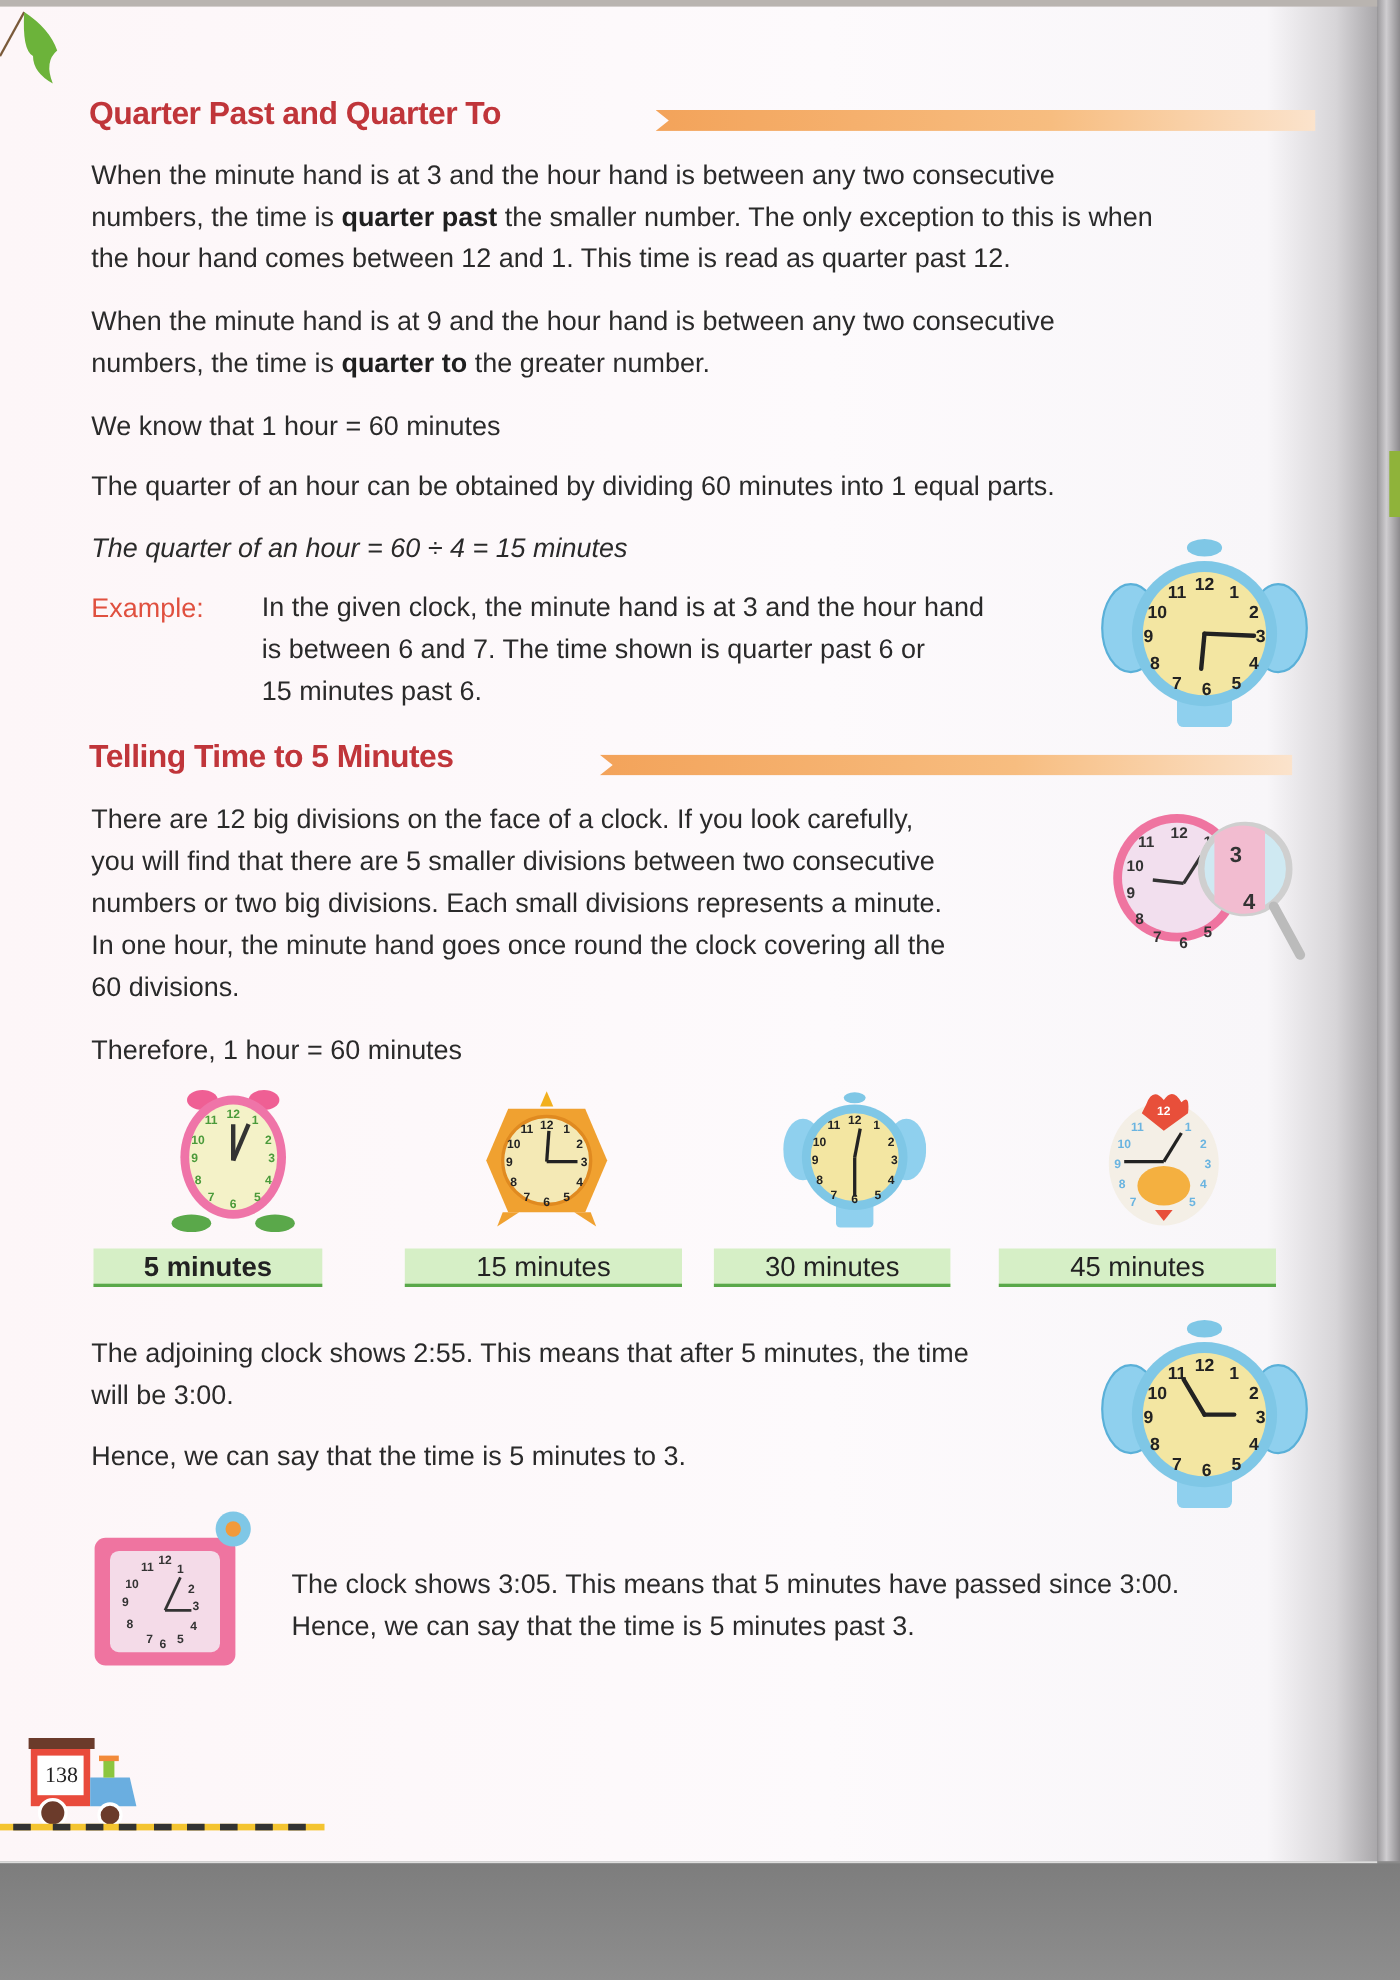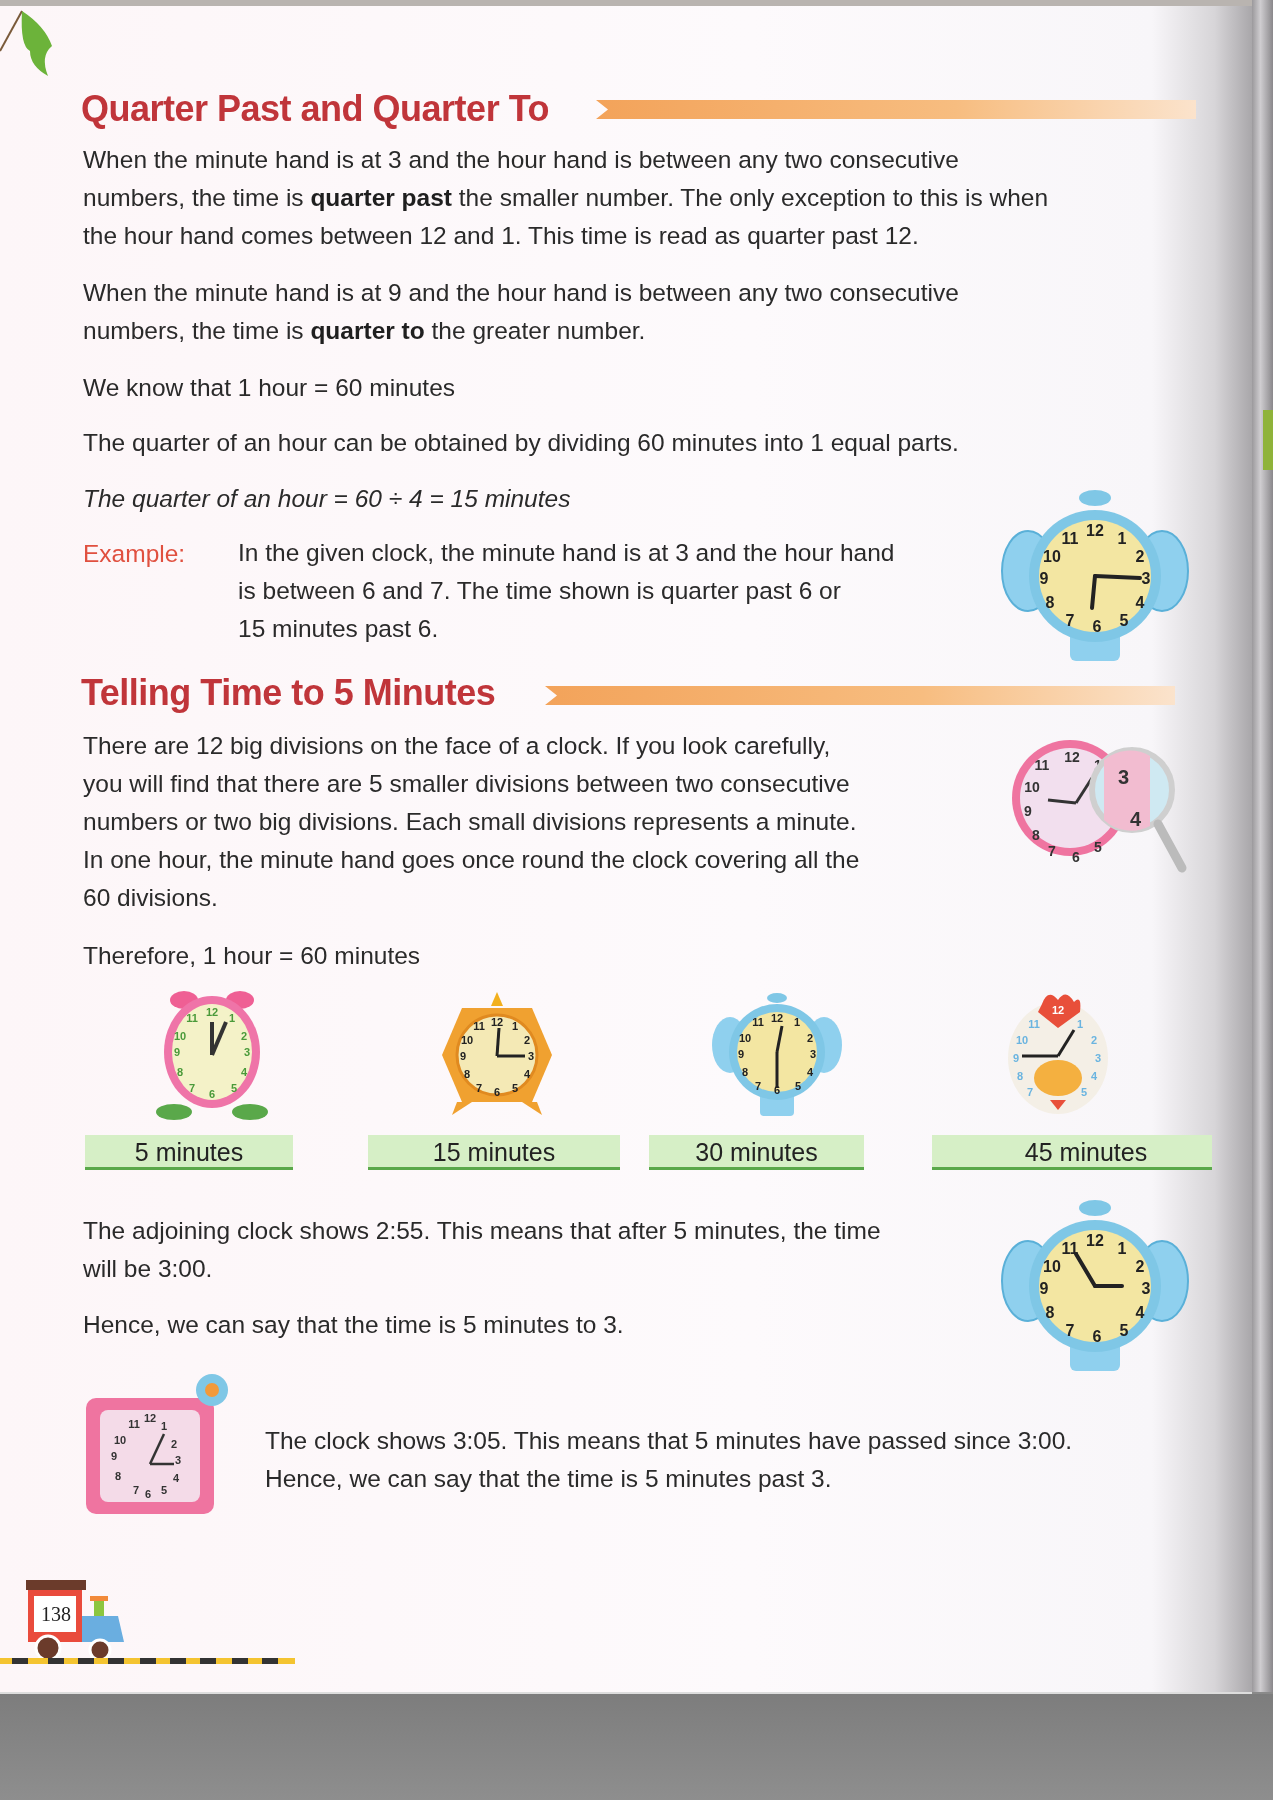--- a/index.html
+++ b/index.html
@@ -3,21 +3,21 @@
 <meta charset="utf-8">
 <style>
   html,body{margin:0;padding:0;}
   body{width:1273px;height:1800px;position:relative;overflow:hidden;background:#8a8a8a;font-family:"Liberation Sans",sans-serif;}
   .page{position:absolute;left:0;top:0;width:1252px;height:1692px;background:linear-gradient(90deg,#fdf6f8 0%,#fdfafc 60%,#f8f6f9 92%,#d7d5d8 97%,#a9a7aa 100%);border-bottom:2px solid #ddd;}
   .top-strip{position:absolute;left:0;top:0;width:1273px;height:6px;background:#b9b4b0;}
   .spine{position:absolute;right:0;top:0;width:21px;height:1692px;background:linear-gradient(90deg,#9b999c,#cfcdd0 40%,#8a888b);}
   .spine-tab{position:absolute;right:0;top:410px;width:10px;height:60px;background:#8fb33a;}
   .bottom{position:absolute;left:0;top:1694px;width:1273px;height:106px;background:linear-gradient(180deg,#7d7d7d,#8e8e8e);}
   .flag{position:absolute;left:0;top:6px;}
-  .h1{position:absolute;font-family:"Liberation Sans",sans-serif;font-weight:bold;color:#c0353a;font-size:36px;letter-spacing:-0.5px;}
+  .h1{position:absolute;font-family:"Liberation Sans",sans-serif;font-weight:bold;color:#c0353a;font-size:29px;letter-spacing:-0.5px;}
   .bar{position:absolute;height:19px;background:linear-gradient(90deg,#f3a35a 0%,#f7bd80 60%,#fbe3cc 100%);clip-path:polygon(0 0,100% 0,100% 100%,0 100%,12px 50%);}
   .txt{position:absolute;font-size:24.5px;color:#2a2a2a;line-height:38px;font-family:"Liberation Sans",sans-serif;}
   .txt b{font-weight:bold;color:#1f1f1f;}
   .ex-label{position:absolute;font-size:24.5px;color:#e0503f;}
   .label-box{position:absolute;height:32px;background:#d6efc6;border-bottom:3px solid #5aa84a;text-align:center;font-size:25px;line-height:34px;color:#222;}
   .clock{position:absolute;}
   .page-num{position:absolute;left:41px;top:1603px;font-family:"Liberation Serif",serif;font-size:20px;color:#222;}
 </style>
 </head>
 <body>
@@ -199,24 +199,24 @@
     <text x="30" y="106">7</text>
       <text x="20" y="90">8</text>
       <text x="16" y="72">9</text>
       <text x="22" y="54">10</text>
       <text x="34" y="38">11</text>
   </g>
   <line x1="58" y1="66" x2="22" y2="66" stroke="#222" stroke-width="3"></line>
   <line x1="58" y1="66" x2="74" y2="40" stroke="#222" stroke-width="3"></line>
 </svg>
 
-<div class="label-box" style="left:85px;top:1135px;width:208px;">5 minutes</div>
+<div class="label-box" style="left:85px;top:1135px;width:208px;font-weight:bold;">5 minutes</div>
 <div class="label-box" style="left:368px;top:1135px;width:252px;">15 minutes</div>
 <div class="label-box" style="left:649px;top:1135px;width:215px;">30 minutes</div>
-<div class="label-box" style="left:932px;top:1135px;width:252px;padding-left:28px;">45 minutes</div>
+<div class="label-box" style="left:908px;top:1135px;width:252px;">45 minutes</div>
 
 <div class="txt" style="left:83px;top:1212px;">The adjoining clock shows 2:55. This means that after 5 minutes, the time</div>
 <div class="txt" style="left:83px;top:1250px;">will be 3:00.</div>
 <div class="txt" style="left:83px;top:1306px;">Hence, we can say that the time is 5 minutes to 3.</div>
 
 <svg class="clock" style="left:1000px;top:1196px;" width="190" height="180" viewBox="0 0 190 180">
   <ellipse cx="95" cy="12" rx="16" ry="8" fill="#7fc7e6"></ellipse>
   <ellipse cx="28" cy="85" rx="26" ry="40" fill="#8fd0ee" stroke="#5ab0d8" stroke-width="2"></ellipse>
   <ellipse cx="162" cy="85" rx="26" ry="40" fill="#8fd0ee" stroke="#5ab0d8" stroke-width="2"></ellipse>
   <rect x="70" y="140" width="50" height="35" rx="6" fill="#8fd0ee"></rect>

